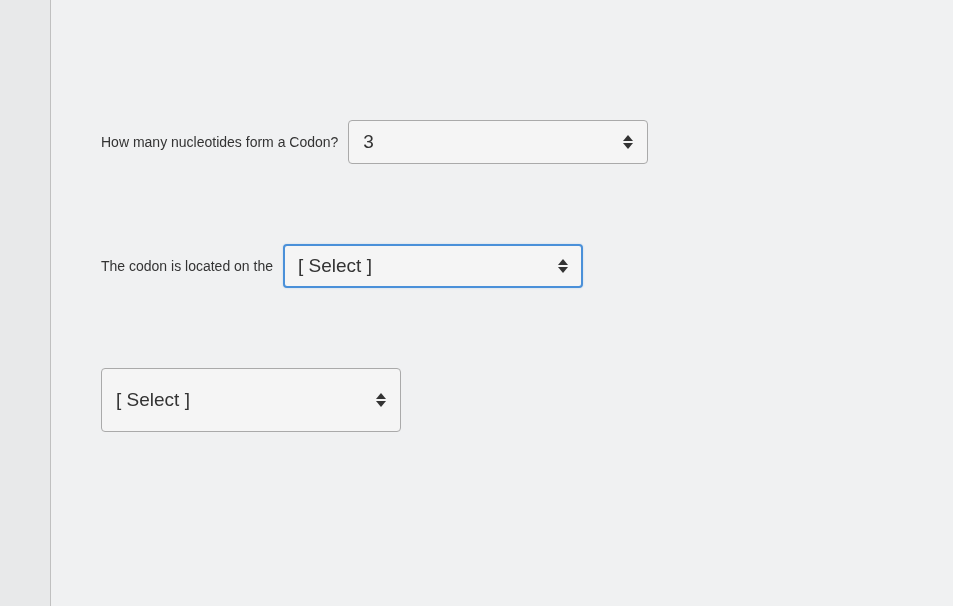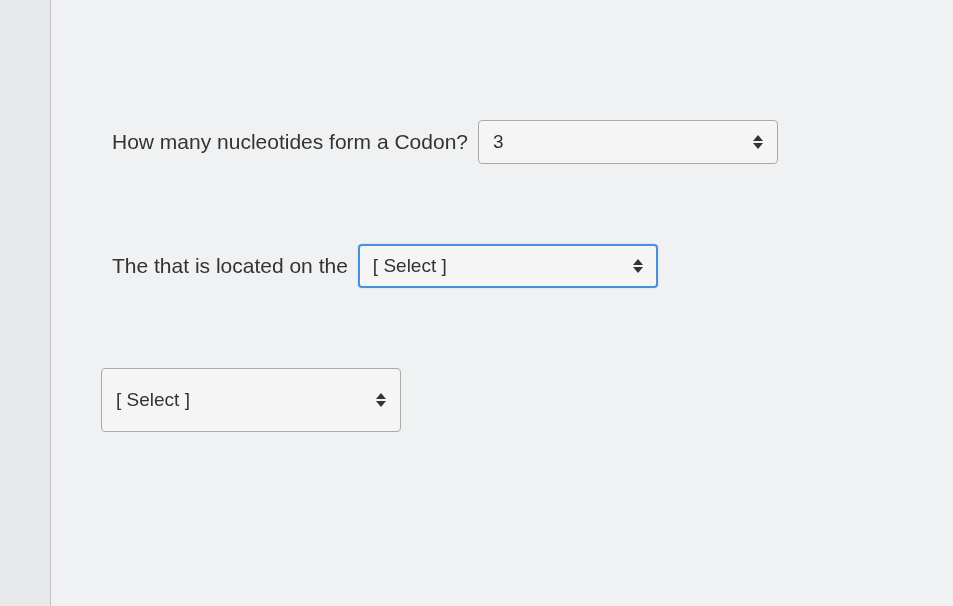--- a/index.html
+++ b/index.html
@@ -25,24 +25,23 @@
       display: flex;
       align-items: center;
       flex-wrap: wrap;
       margin-bottom: 80px;
       gap: 10px;
     }
     .question-row:last-child {
       margin-bottom: 20px;
     }
     .question-text {
-      font-size: 21px;
+      font-size: 14px;
       color: #333;
       line-height: 1.6;
-      margin-left: 11px;
     }
     .select-box {
       position: relative;
       display: inline-flex;
       align-items: center;
       justify-content: space-between;
       background: #f5f5f5;
       border: 1px solid #aaa;
       border-radius: 4px;
       padding: 10px 14px;
@@ -94,21 +93,21 @@
             <polygon points="5,0 10,6 0,6" fill="#333"></polygon>
           </svg>
         <svg width="10" height="6" viewBox="0 0 10 6" style="margin-top:2px">
             <polygon points="0,0 10,0 5,6" fill="#333"></polygon>
           </svg>
       </span>
     </div>
   </div>
 
   <div class="question-row">
-    <span class="question-text">The that is located on the</span>
+    <span class="question-text">The codon is located on the</span>
     <div class="select-box medium focused">
       <span>[ Select ]</span>
       <span class="select-arrows">
         <svg width="10" height="6" viewBox="0 0 10 6">
             <polygon points="5,0 10,6 0,6" fill="#333"></polygon>
           </svg>
         <svg width="10" height="6" viewBox="0 0 10 6" style="margin-top:2px">
             <polygon points="0,0 10,0 5,6" fill="#333"></polygon>
           </svg>
       </span>

